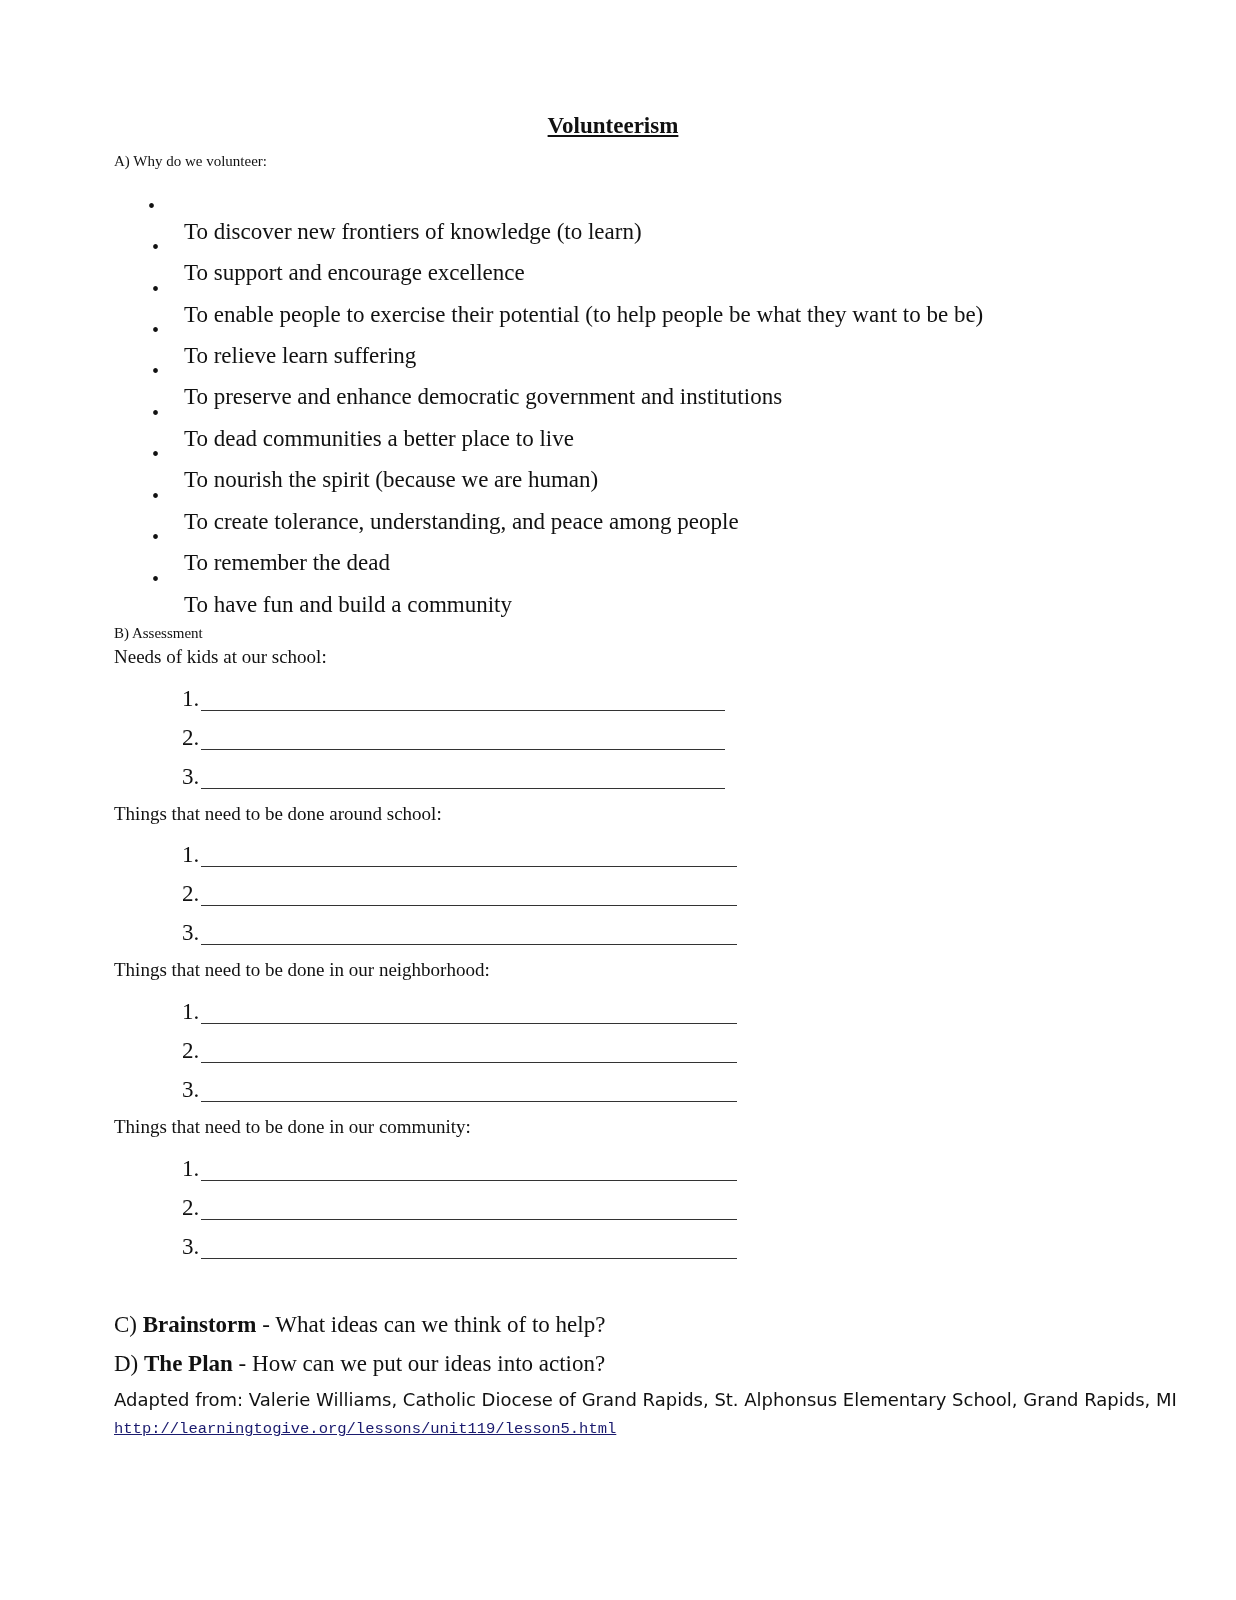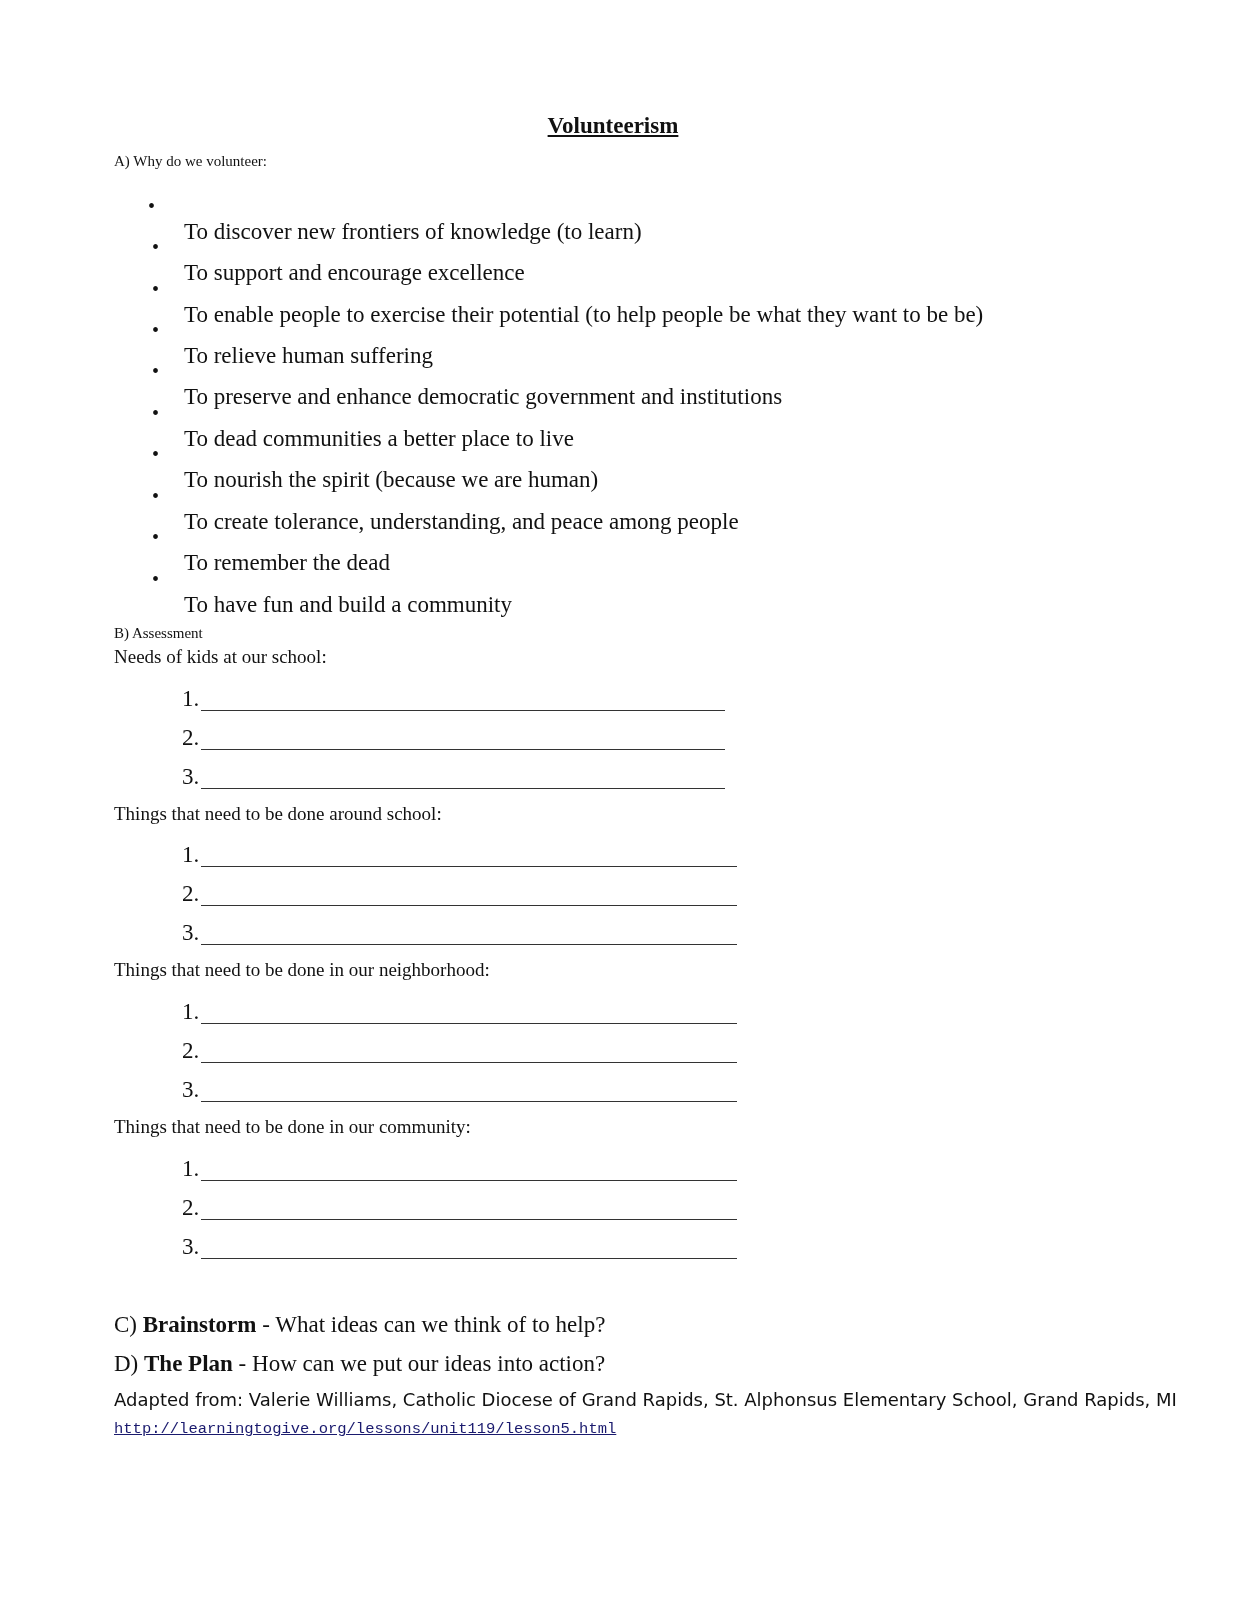--- a/index.html
+++ b/index.html
@@ -66,21 +66,21 @@
   <div class="abs bullet-row" style="top:236px;">
     <span class="bullet-dot">•</span>
     <span class="bullet-text">To support and encourage excellence</span>
   </div>
   <div class="abs bullet-row" style="top:278px;">
     <span class="bullet-dot">•</span>
     <span class="bullet-text">To enable people to exercise their potential (to help people be what they want to be be)</span>
   </div>
   <div class="abs bullet-row" style="top:319px;">
     <span class="bullet-dot">•</span>
-    <span class="bullet-text">To relieve human suffering</span>
+    <span class="bullet-text">To relieve learn suffering</span>
   </div>
   <div class="abs bullet-row" style="top:360px;">
     <span class="bullet-dot">•</span>
     <span class="bullet-text">To preserve and enhance democratic government and institutions</span>
   </div>
   <div class="abs bullet-row" style="top:402px;">
     <span class="bullet-dot">•</span>
     <span class="bullet-text">To dead communities a better place to live</span>
   </div>
   <div class="abs bullet-row" style="top:443px;">

